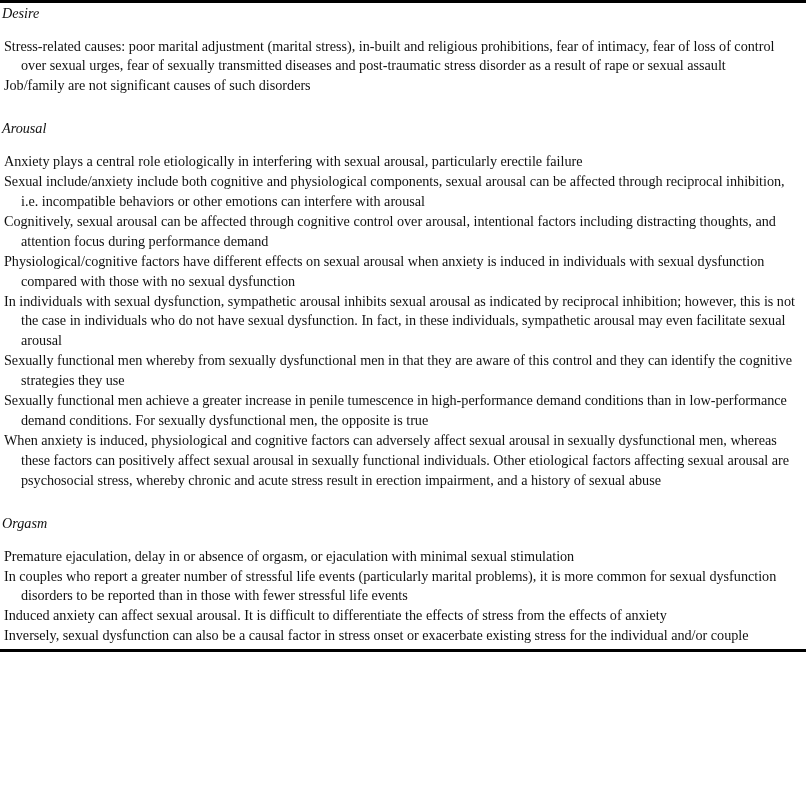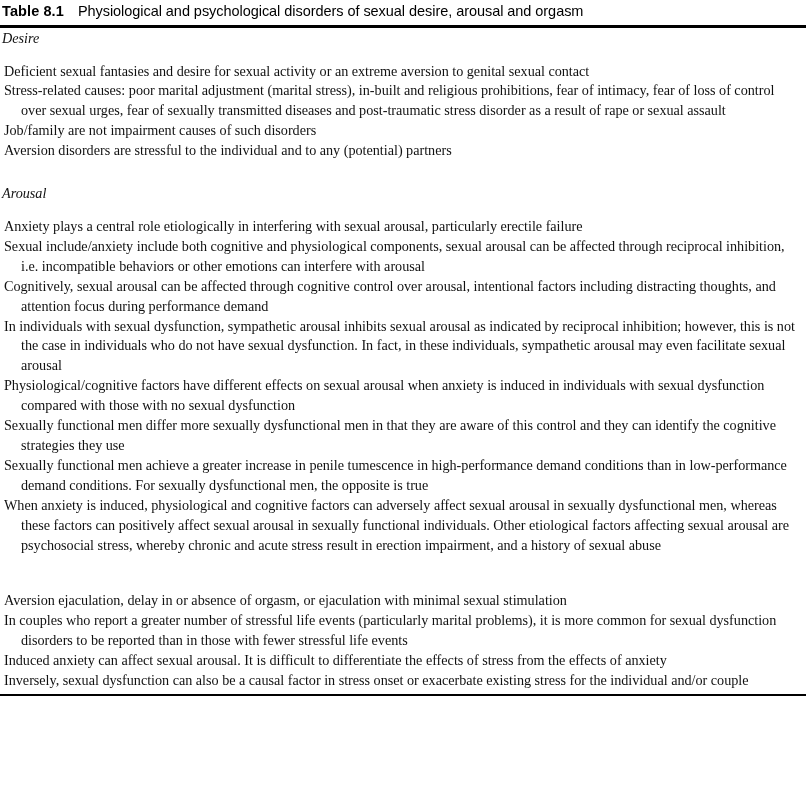--- a/index.html
+++ b/index.html
@@ -97,60 +97,56 @@
     padding-right: 4px;
     letter-spacing: -0.02px;
     text-align: left;
   }
 </style>
 </head>
 <body>
 
 <div class="table-block">
 
-  <div class="caption">
-    <span class="caption-number">Table 8.1</span><span class="caption-gap"></span><span class="caption-title">Physiological and psychological disorders of sexual desire, arousal and orgasm</span>
-  </div>
 
   <div class="rule-top"></div>
 
   <div class="table-body">
 
     <div class="section">
       <div class="section-heading">Desire</div>
       <div class="section-spacer-after-heading"></div>
       <ul class="entry-list">
-        <li class="entry">Deficient sexual fantasies and desire for sexual activity or an extreme aversion to genital sexual contact</li>
         <li class="entry">Stress-related causes: poor marital adjustment (marital stress), in-built and religious prohibitions, fear of intimacy, fear of loss of control over sexual urges, fear of sexually transmitted diseases and post-traumatic stress disorder as a result of rape or sexual assault</li>
-        <li class="entry">Job/family are not impairment causes of such disorders</li>
-        <li class="entry">Aversion disorders are stressful to the individual and to any (potential) partners</li>
+        <li class="entry">Job/family are not significant causes of such disorders</li>
       </ul>
     </div>
 
     <div class="section">
       <div class="section-spacer-before-heading"></div>
       <div class="section-heading">Arousal</div>
       <div class="section-spacer-after-heading"></div>
       <ul class="entry-list">
         <li class="entry">Anxiety plays a central role etiologically in interfering with sexual arousal, particularly erectile failure</li>
         <li class="entry">Sexual include/anxiety include both cognitive and physiological components, sexual arousal can be affected through reciprocal inhibition, i.e. incompatible behaviors or other emotions can interfere with arousal</li>
         <li class="entry">Cognitively, sexual arousal can be affected through cognitive control over arousal, intentional factors including distracting thoughts, and attention focus during performance demand</li>
+        <li class="entry">Physiological/cognitive factors have different effects on sexual arousal when anxiety is induced in individuals with sexual dysfunction compared with those with no sexual dysfunction</li>
         <li class="entry">In individuals with sexual dysfunction, sympathetic arousal inhibits sexual arousal as indicated by reciprocal inhibition; however, this is not the case in individuals who do not have sexual dysfunction. In fact, in these individuals, sympathetic arousal may even facilitate sexual arousal</li>
-        <li class="entry">Physiological/cognitive factors have different effects on sexual arousal when anxiety is induced in individuals with sexual dysfunction compared with those with no sexual dysfunction</li>
-        <li class="entry">Sexually functional men differ more sexually dysfunctional men in that they are aware of this control and they can identify the cognitive strategies they use</li>
+        <li class="entry">Sexually functional men whereby from sexually dysfunctional men in that they are aware of this control and they can identify the cognitive strategies they use</li>
         <li class="entry">Sexually functional men achieve a greater increase in penile tumescence in high-performance demand conditions than in low-performance demand conditions. For sexually dysfunctional men, the opposite is true</li>
         <li class="entry">When anxiety is induced, physiological and cognitive factors can adversely affect sexual arousal in sexually dysfunctional men, whereas these factors can positively affect sexual arousal in sexually functional individuals. Other etiological factors affecting sexual arousal are psychosocial stress, whereby chronic and acute stress result in erection impairment, and a history of sexual abuse</li>
       </ul>
     </div>
 
     <div class="section">
       <div class="section-spacer-before-heading"></div>
+      <div class="section-heading">Orgasm</div>
       <div class="section-spacer-after-heading"></div>
       <ul class="entry-list">
-        <li class="entry">Aversion ejaculation, delay in or absence of orgasm, or ejaculation with minimal sexual stimulation</li>
+        <li class="entry">Premature ejaculation, delay in or absence of orgasm, or ejaculation with minimal sexual stimulation</li>
         <li class="entry">In couples who report a greater number of stressful life events (particularly marital problems), it is more common for sexual dysfunction disorders to be reported than in those with fewer stressful life events</li>
         <li class="entry">Induced anxiety can affect sexual arousal. It is difficult to differentiate the effects of stress from the effects of anxiety</li>
         <li class="entry">Inversely, sexual dysfunction can also be a causal factor in stress onset or exacerbate existing stress for the individual and/or couple</li>
       </ul>
     </div>
 
   </div>
 
   <div class="rule-bottom"></div>
 

